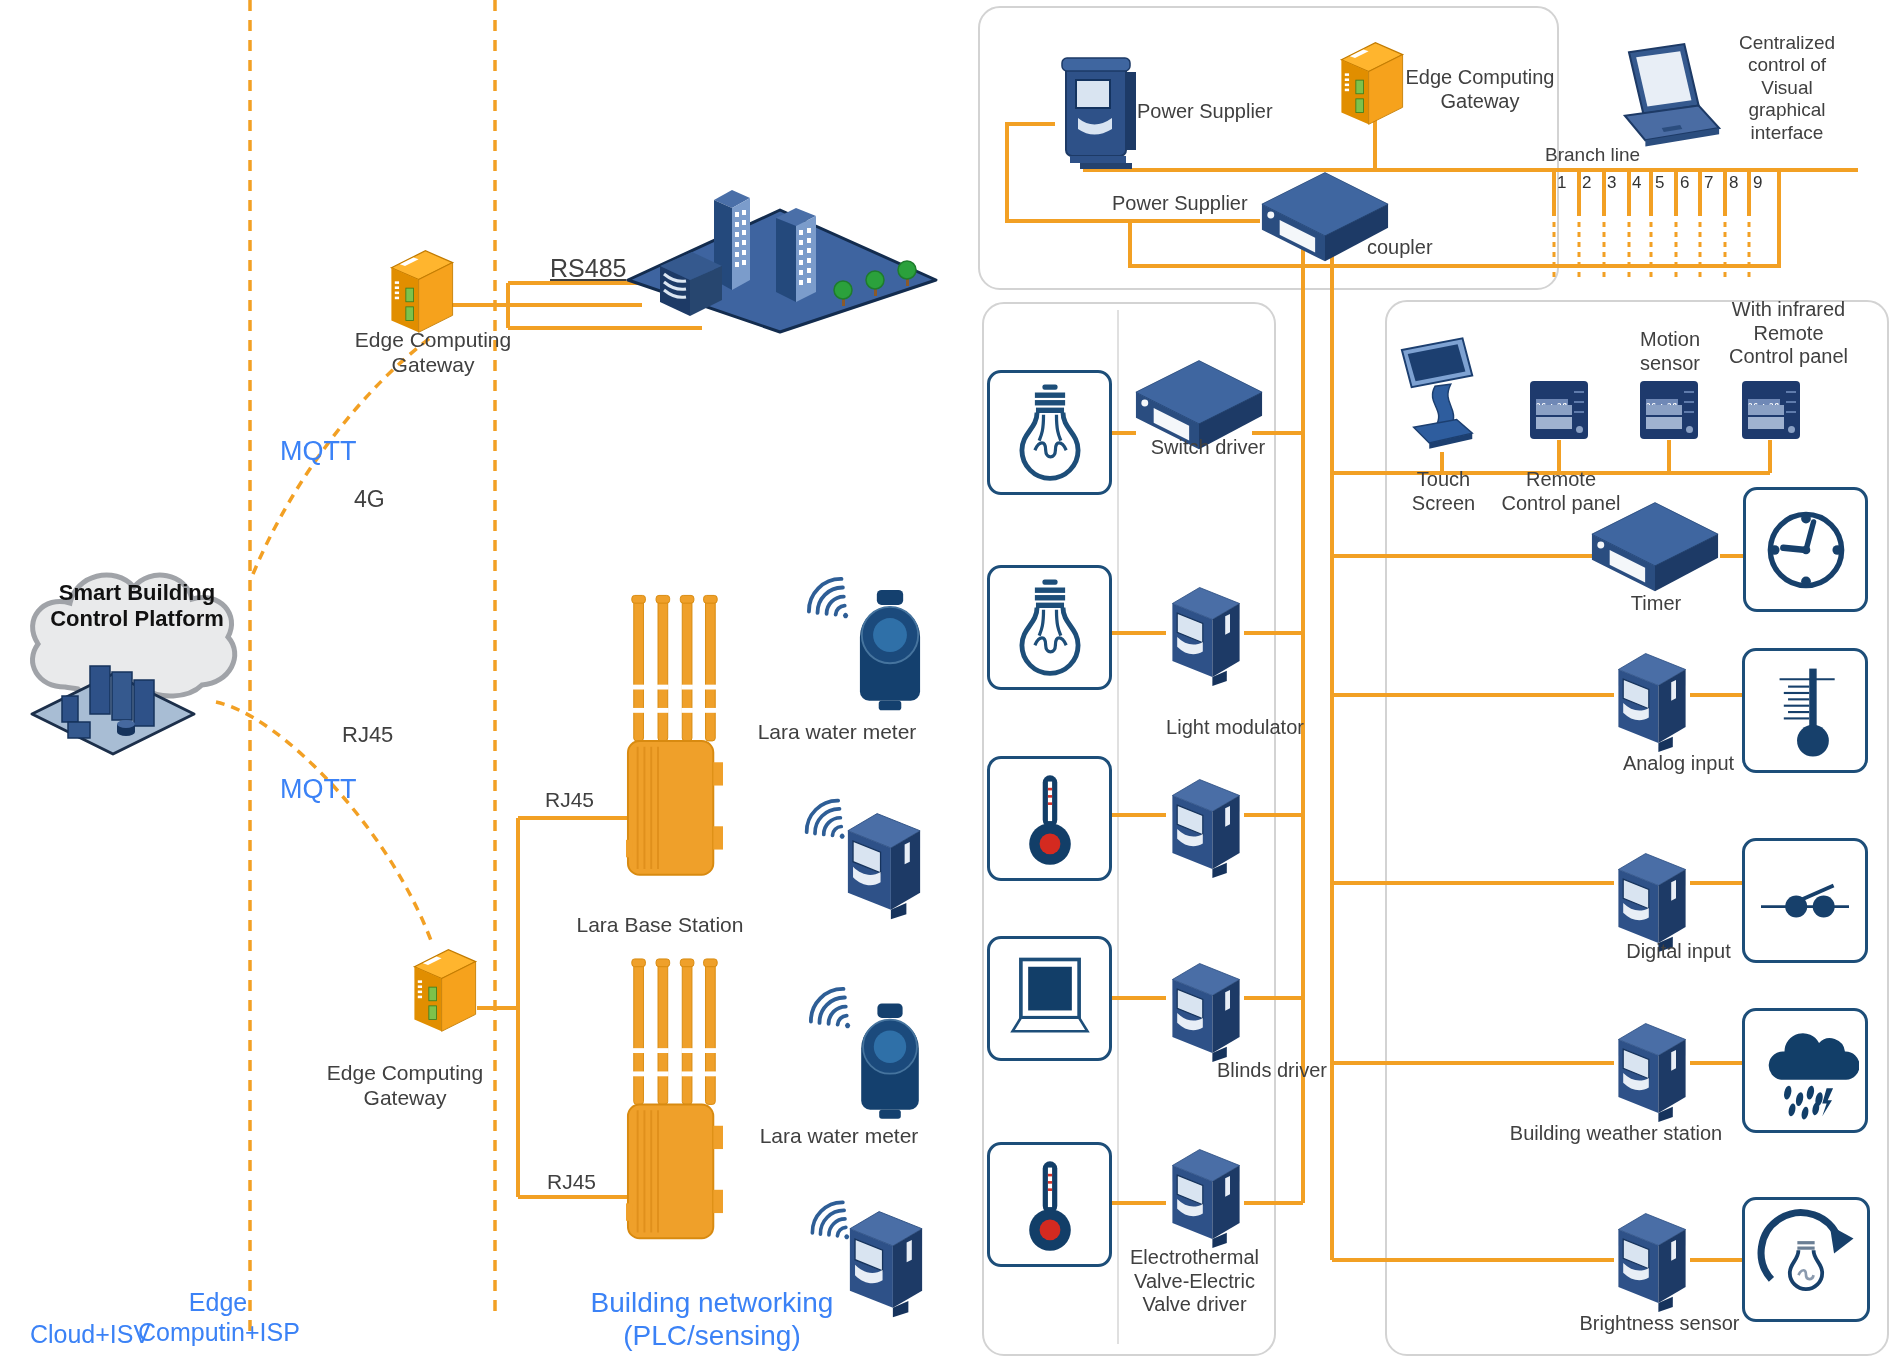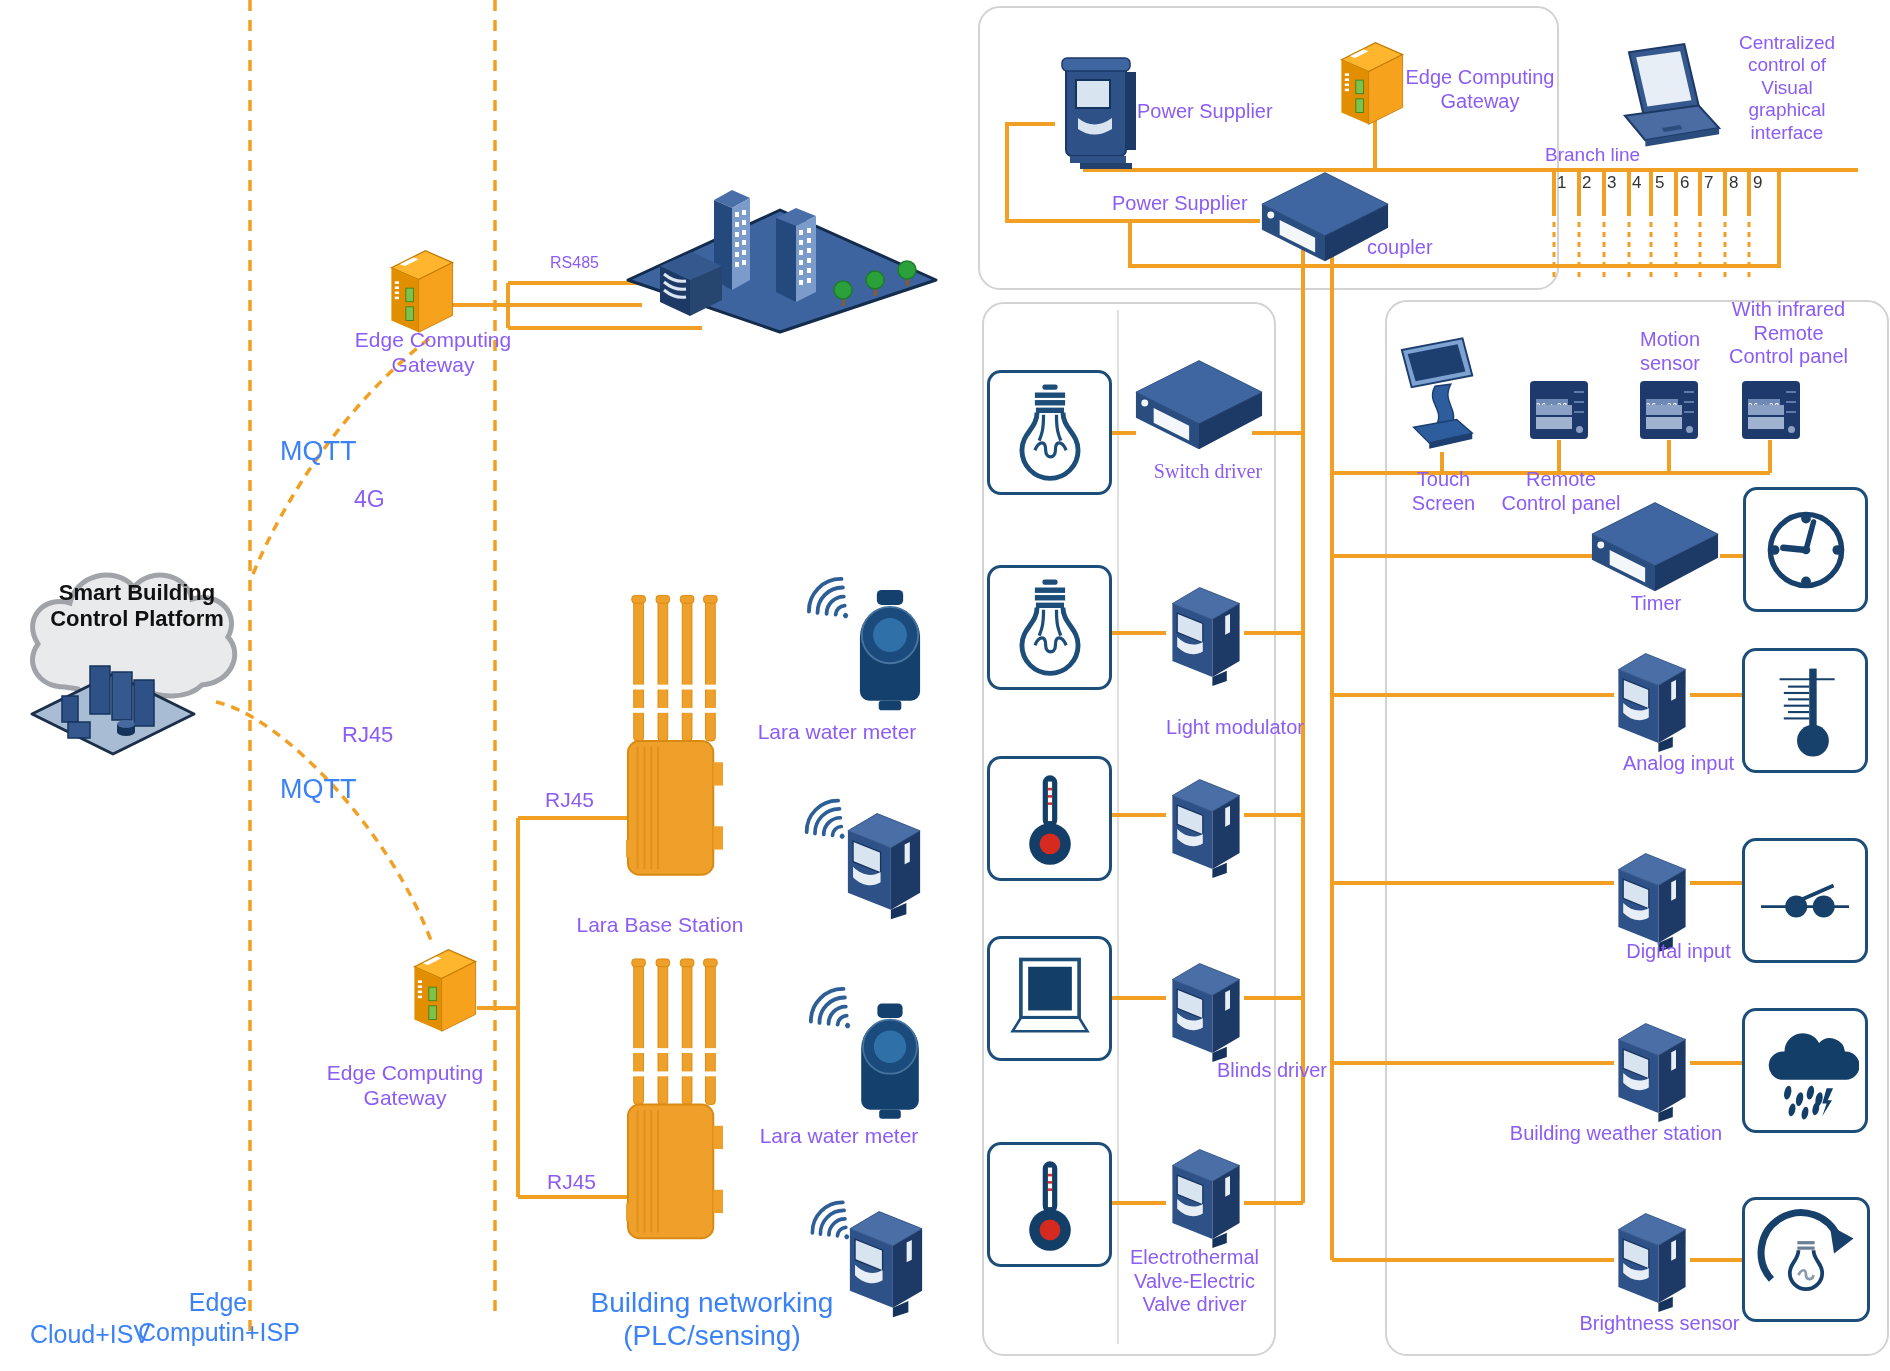--- a/index.html
+++ b/index.html
@@ -1,21 +1,21 @@
 <!DOCTYPE html>
 <html><head>
 <meta charset="utf-8">
 <style>
   html,body{margin:0;padding:0;background:#fff;font-family:"Liberation Sans",sans-serif;}
   #canvas{position:relative;width:1890px;height:1371px;overflow:hidden;background:#fff;}
   .panel{position:absolute;border:2px solid #d3d3d3;border-radius:22px;background:#fff;z-index:1;}
   .divline{position:absolute;width:0;border-left:2px solid #e0e0e0;z-index:1;}
   svg.wires{position:absolute;left:0;top:0;z-index:2;}
   .dev{position:absolute;z-index:3;}
-  .lbl{position:absolute;z-index:4;white-space:pre-line;text-align:center;color:#8b5cf6;font-size:20px;line-height:1.18;}
+  .lbl{position:absolute;z-index:4;white-space:pre-line;text-align:center;color:#404040;font-size:20px;line-height:1.18;}
   .lbl.tleft{text-align:left;}
   .red{color:#3b82f6;font-size:25px;}
   .bignote{font-size:27px;}
   .cloudtitle{font-weight:bold;font-size:22px;color:#111;}
   .num{font-size:17px;color:#333;}
   .iconbox{position:absolute;z-index:3;background:#fff;border:3px solid #1D4E79;border-radius:14px;display:flex;align-items:center;justify-content:center;box-sizing:border-box;}
   .wallpanel{position:absolute;z-index:3;width:58px;height:58px;background:#1E3A6D;border-radius:4px;}
   .wp-display{position:absolute;left:6px;top:18px;width:32px;height:14px;background:#6F88B6;color:#fff;font-size:8px;font-weight:bold;text-align:center;line-height:14px;letter-spacing:1px;}
   .wp-row1{position:absolute;left:6px;top:24px;width:36px;height:10px;background:#8AA0C4;}
   .wp-row2{position:absolute;left:6px;top:36px;width:36px;height:12px;background:#9FB2D0;}
@@ -257,21 +257,21 @@
   <div class="lbl tleft" style="left:354px;top:486px;width:60px;font-size:23px;">4G</div>
   <div class="lbl tleft" style="left:342px;top:722px;width:80px;font-size:22px;">RJ45</div>
   <div class="lbl red bignote tleft" style="left:280px;top:774px;width:100px;">MQTT</div>
 
   <svg class="dev" style="left:388px;top:242px;" width="68" height="94" viewBox="0 0 80 110">
       <use href="#g-gateway"></use>
     </svg>
   <div class="lbl" style="left:333px;top:328px;width:200px;font-size:21px;">Edge Computing
 Gateway</div>
 
-  <div class="lbl tleft" style="left:550px;top:254px;width:90px;font-size:16px;">RS485</div>
+  <div class="lbl tleft" style="left:550px;top:254px;width:90px;font-size:25px;text-decoration:underline;">RS485</div>
 
   <svg class="dev" style="left:626px;top:170px;" width="312" height="166" viewBox="0 0 312 166">
     <polygon points="2,110 154,40 310,110 154,162" fill="#3E64A0" stroke="#132C4E" stroke-width="3" stroke-linejoin="round"></polygon>
 
     <polygon points="88,30 106,20 124,28 106,38" fill="#4A6FA8"></polygon>
     <polygon points="88,30 88,110 106,120 106,38" fill="#24497C"></polygon>
     <polygon points="106,38 106,120 124,110 124,28" fill="#7B9CCB"></polygon>
     <g fill="#ffffff">
       <rect x="109" y="42" width="4" height="5"></rect>
         <rect x="116" y="40" width="4" height="5"></rect>
@@ -415,21 +415,21 @@
 interface</div>
 
   <div class="iconbox" style="left:987px;top:370px;width:125px;height:125px;">
     <svg width="108" height="108" viewBox="0 0 100 100">
         <use href="#ic-bulb"></use>
       </svg>
   </div>
   <svg class="dev" style="left:1130px;top:358px;" width="138" height="95" viewBox="0 0 140 95">
       <use href="#g-flatbox"></use>
     </svg>
-  <div class="lbl" style="left:1128px;top:460px;width:160px;font-family:Liberation Serif, serif;">Switch driver</div>
+  <div class="lbl" style="left:1128px;top:436px;width:160px;">Switch driver</div>
 
   <div class="iconbox" style="left:987px;top:565px;width:125px;height:125px;">
     <svg width="108" height="108" viewBox="0 0 100 100">
         <use href="#ic-bulb"></use>
       </svg>
   </div>
   <svg class="dev" style="left:1166px;top:576px;" width="80" height="115" viewBox="0 0 100 135">
       <use href="#g-actuator"></use>
     </svg>
   <div class="lbl" style="left:1118px;top:716px;width:170px;padding-left:32px;">Light modulator</div>

